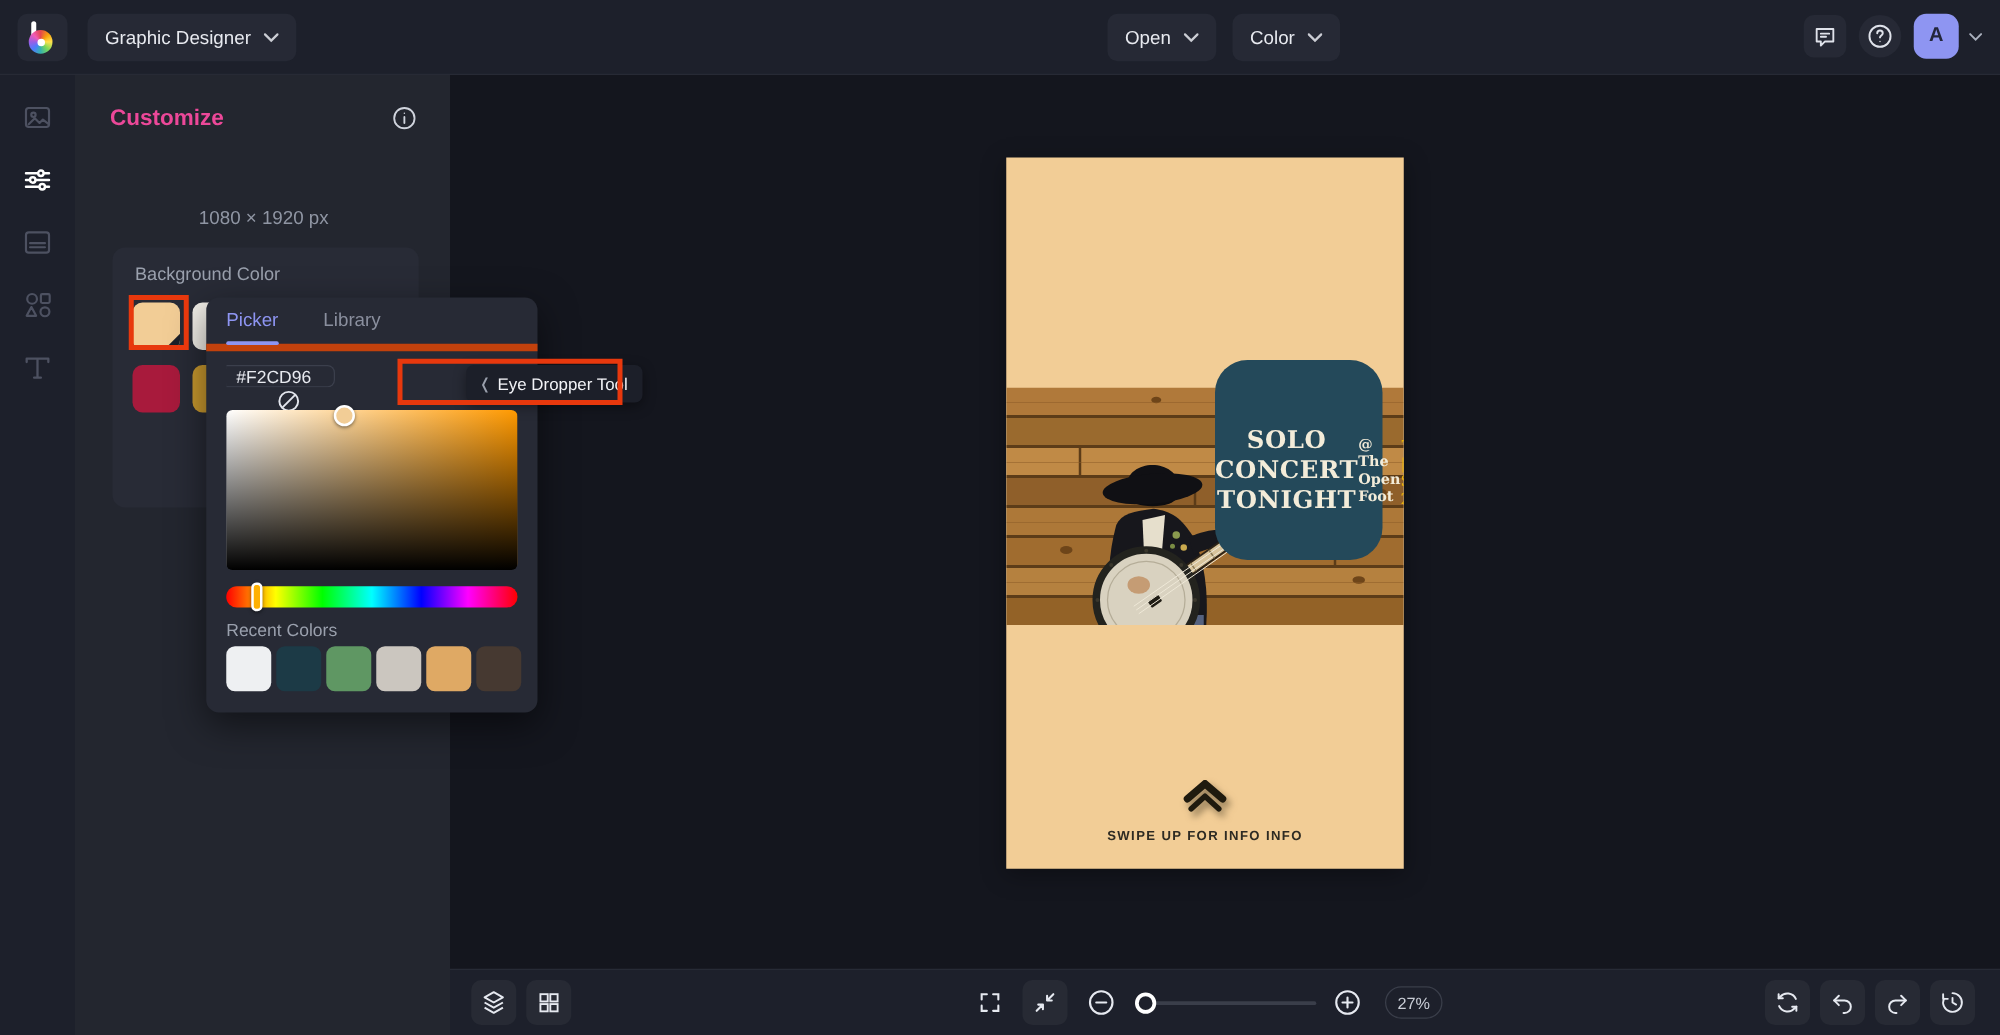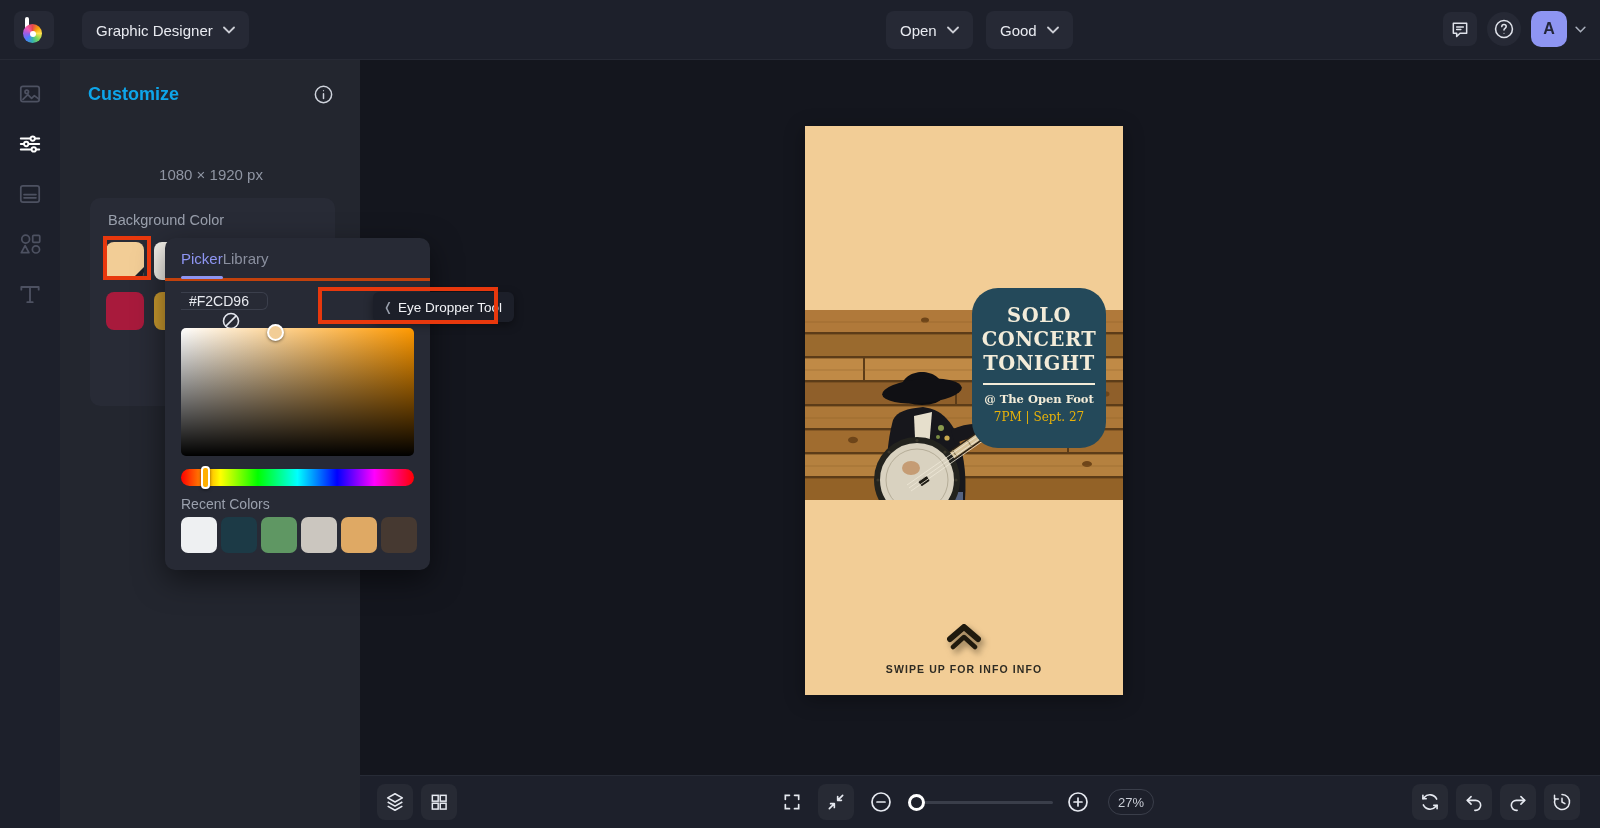--- a/index.html
+++ b/index.html
@@ -35,39 +35,39 @@
   
   .rail{ position:absolute; left:0; top:60px; width:60px; height:768px; background:#1d202b; z-index:20;
     display:flex; flex-direction:column; align-items:center; padding-top:16px; gap:14px;}
   .rail-item{ width:44px; height:36px; display:flex; align-items:center; justify-content:center;
     color:#4d5161; cursor:pointer;}
   .rail-item.active{ color:#ffffff;}
 
   
   .panel{ position:absolute; left:60px; top:60px; width:300px; height:768px; background:#23262f; z-index:10;}
   .panel-head{ display:flex; align-items:center; justify-content:space-between; padding:24px 26px 0 28px;}
-  .panel-title{ font-size:18px; font-weight:bold; color:#0ea5e9;}
+  .panel-title{ font-size:18px; font-weight:bold; color:#ec4899;}
   .info-ic{ color:#cfd3dc; cursor:pointer;}
   .resize-btn{ position:absolute; left:28px; top:64px; width:246px; height:33px; background:#8e95f2;
     border:none; border-radius:8px; color:#272c3f; font-size:15px; font-weight:bold;
     font-family:"Liberation Sans",sans-serif; cursor:pointer;}
   .dims{ position:absolute; left:28px; top:106px; width:246px; text-align:center; font-size:15px; color:#8f95a3;}
   .bg-card{ position:absolute; left:30px; top:138px; width:245px; height:208px; background:#282b36; border-radius:10px;}
   .bg-card-label{ padding:14px 0 0 18px; font-size:14.5px; color:#9aa0ad;}
   .swatch-grid{ position:absolute; left:16px; top:44px; display:grid;
     grid-template-columns:38px 38px; grid-auto-rows:38px; gap:12px 10px;}
   .swatch{ width:38px; height:38px; border-radius:8px; position:relative; overflow:hidden; cursor:pointer;}
   .swatch .fold{ position:absolute; right:0; bottom:0; width:0; height:0;
     border-left:13px solid transparent; border-bottom:13px solid #1c1f28;}
 
   
   .popup{ position:absolute; left:165px; top:238px; width:265px; height:332px; background:#272a35;
     border-radius:10px; box-shadow:0 10px 30px rgba(0,0,0,.5); z-index:40;}
-  .tabs{ display:flex; padding:0 16px; height:43px; align-items:flex-end;
-    border-bottom:3px solid #c2410c;}
+  .tabs{ display:flex; gap:36px; padding:0 16px; height:43px; align-items:flex-end;
+    border-bottom:6px solid #c2410c;}
   .tab{ font-size:15px; color:#8a8f9e; cursor:pointer; position:relative; height:100%;
     display:flex; align-items:center;}
   .tab.active{ color:#8e95f2;}
   .tab.active::after{ content:""; position:absolute; left:0; right:0; bottom:-1px; height:3px;
     background:#8e95f2; border-radius:2px;}
   .hex-row{ position:absolute; left:16px; top:54px; height:30px; display:flex; align-items:center;flex-direction:column;}
   .preview-swatch{ width:28px; height:30px; border-radius:6px 0 0 6px;}
   .hex-input{ width:87px; height:30px; background:transparent; border:1px solid #3b3f4c;
     border-left:none; border-radius:0 6px 6px 0; color:#e8eaf0; font-size:14px; padding:0 8px;
     font-family:"Liberation Sans",sans-serif;}
@@ -96,21 +96,21 @@
   .anno{ position:absolute; border:4px solid #e8380d; z-index:60; pointer-events:none;}
   .anno-1{ left:103px; top:236px; width:48px; height:44px;}
   .anno-2{ left:318px; top:287px; width:180px; height:37px;}
 
   
   .workspace{ position:absolute; left:360px; top:60px; width:1240px; height:715px; background:#14161e;}
   .canvas{ position:absolute; left:445px; top:66px; width:318px; height:569px;
     box-shadow:0 4px 18px rgba(0,0,0,.35); overflow:hidden;}
   .photo{ position:absolute; left:0; top:184px; width:318px; height:190px;}
   .teal-card{ position:absolute; left:167px; top:162px; width:134px; height:160px; border-radius:26px;
-    display:flex; flex-direction:column; align-items:center; padding-top:16px;}
+    display:flex; flex-direction:row; align-items:center; padding-top:16px;}
   .teal-title{ font-family:"DejaVu Serif", serif; font-weight:bold; font-size:19.5px; line-height:1.22;
     color:#f3ecd9; text-align:center; letter-spacing:.5px;}
   .teal-divider{ width:112px; height:2px; background:#f3ecd9; margin:8px 0 7px;}
   .teal-venue{ font-family:"DejaVu Serif", serif; font-size:11.5px; font-weight:bold; color:#f3ecd9;}
   .teal-time{ font-family:"DejaVu Serif", serif; font-size:12px; font-weight:normal; color:#eab308; margin-top:4px;}
   .swipe-arrow{ position:absolute; left:141px; top:498px; filter:drop-shadow(3px 4px 3px rgba(60,50,30,.55));}
   .swipe-text{ position:absolute; left:0; top:537px; width:318px; text-align:center;
     font-size:10.5px; letter-spacing:1.1px; color:#2e2b23; font-weight:bold;}
 
   
@@ -128,34 +128,34 @@
 </head>
 <body>
 
 <div class="topbar">
   <div class="logo-btn">
     <div class="logo-b">
       <div class="stem"></div>
         <div class="wheel"></div>
     </div>
   </div>
-  <div class="menu-btn" style="left:82px;">
+  <div class="menu-btn" style="left:70px;">
     <span>Graphic Designer</span>
     <svg class="chev" width="12" height="8" viewBox="0 0 12 8">
         <path d="M1 1.5l5 5 5-5" fill="none" stroke="#e8eaf0" stroke-width="1.8" stroke-linecap="round"></path>
       </svg>
   </div>
   <div class="menu-btn" style="left:886px;text-align:center;">
     <span>Open</span>
     <svg class="chev" width="12" height="8" viewBox="0 0 12 8">
         <path d="M1 1.5l5 5 5-5" fill="none" stroke="#e8eaf0" stroke-width="1.8" stroke-linecap="round"></path>
       </svg>
   </div>
   <div class="menu-btn" style="left:986px;">
-    <span>Good</span>
+    <span>Color</span>
     <svg class="chev" width="12" height="8" viewBox="0 0 12 8">
         <path d="M1 1.5l5 5 5-5" fill="none" stroke="#e8eaf0" stroke-width="1.8" stroke-linecap="round"></path>
       </svg>
   </div>
   <div class="topbar-right">
     <div class="iconbtn">
       <svg width="20" height="20" viewBox="0 0 24 24" fill="none" stroke="currentColor" stroke-width="1.8" stroke-linecap="round" stroke-linejoin="round">
           <path d="M4 5h16v12h-8l-4 4v-4H4z"></path>
           <path d="M8 9.5h8M8 12.5h5"></path>
         </svg>

